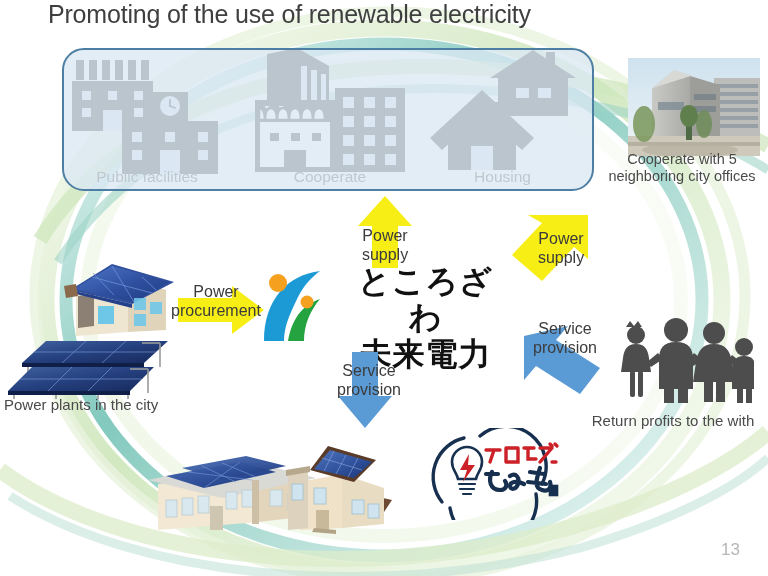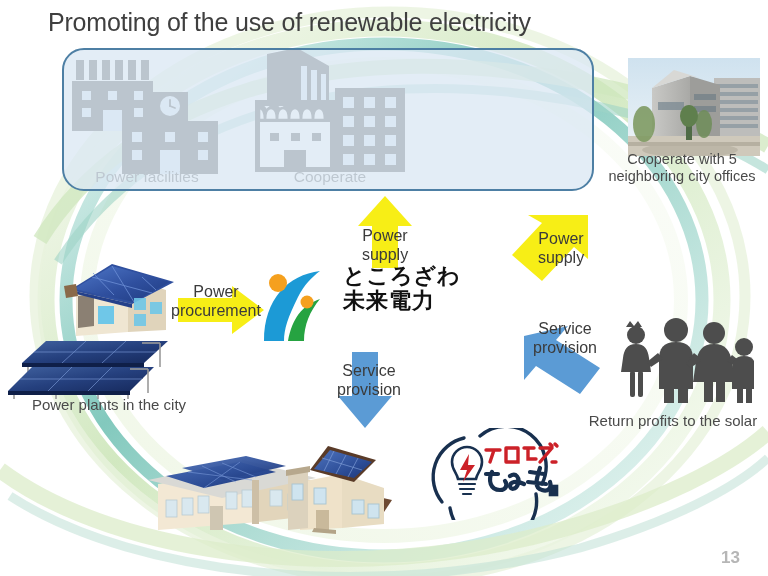--- a/index.html
+++ b/index.html
@@ -10,21 +10,21 @@
     position: relative;
     color: #595959;
   }
   #slide { position: absolute; inset: 0; width: 768px; height: 576px; overflow: hidden; }
 
   
   .bg-layer { position: absolute; inset: 0; z-index: 0; pointer-events: none; }
 
   
   .title {
-    position: absolute; left: 48px; top: 8px;
+    position: absolute; left: 48px; top: 0;
     font-size: 25px; font-weight: 400; color: #3f3f3f;
     letter-spacing: -0.2px; z-index: 6;
   }
 
   
   .consumer-box {
     position: absolute; left: 62px; top: 48px; width: 532px; height: 143px;
     background: rgba(219,232,243,0.78);
     border: 2.2px solid #4d7fa4;
     border-radius: 22px;
@@ -59,34 +59,34 @@
   .arrow-label {
     position: absolute; text-align: center; font-size: 16px;
     line-height: 1.16; color: #3b3b3b; z-index: 6; white-space: pre-line;
   }
 
   
   .logo-wrap { position: absolute; left: 258px; top: 265px; width: 250px; height: 82px; z-index: 5; }
   .logo-text {
     position: absolute; left: 85px; top: -2px;
     font-family: "DejaVu Sans", sans-serif;
-    font-size: 22px; font-weight: 700; color: #111;
-    line-height: 1.14; letter-spacing: 1px; white-space: pre-line;
+    font-size: 32px; font-weight: 700; color: #111;
+    line-height: 1.14; letter-spacing: 1px; white-space: pre-line; text-align: center;
   }
 
   
   .lions-wrap { position: absolute; left: 424px; top: 428px; width: 138px; height: 92px; z-index: 5; }
 
   
   .family-wrap { position: absolute; left: 614px; top: 315px; width: 140px; height: 90px; z-index: 5; }
 
   
   .pageno {
-    position: absolute; right: 28px; bottom: 8px;
-    font-size: 17px; color: #b6b6b6; z-index: 7; font-weight: bold;
+    position: absolute; right: 28px; bottom: 16px;
+    font-size: 17px; color: #b6b6b6; z-index: 7;
   }
 
   
   .illus { position: absolute; z-index: 4; }
 </style>
 </head>
 <body>
 
 <div id="slide">
 
@@ -156,21 +156,21 @@
       </g>
       <g fill="#dbe8f3">
         <rect x="10" y="40" width="10" height="10"></rect>
           <rect x="43" y="40" width="10" height="10"></rect>
         <rect x="76" y="40" width="10" height="10"></rect>
         <rect x="10" y="58" width="10" height="10"></rect>
           <rect x="76" y="58" width="10" height="10"></rect>
         <rect x="38" y="58" width="20" height="24"></rect>
       </g>
     </svg>
-    <div class="cap">Power facilities</div>
+    <div class="cap">Public facilities</div>
   </div>
 
   <div class="cat cat-companies">
     <svg class="ico" style="left:6px;top:0px" width="74" height="68" viewBox="0 0 74 68">
       <path d="M6,10 L6,62 L0,62 L0,68 L74,68 L74,62 L68,62 L68,22 L36,4 L6,10 Z" fill="#4a4a4a"></path>
       <g fill="#dbe8f3">
         <rect x="40" y="22" width="6" height="40"></rect>
           <rect x="50" y="26" width="6" height="36"></rect>
         <rect x="60" y="30" width="5" height="32"></rect>
       </g>
@@ -203,20 +203,37 @@
           <rect x="29" y="47" width="11" height="11"></rect>
           <rect x="50" y="47" width="11" height="11"></rect>
         <rect x="8" y="66" width="11" height="11"></rect>
           <rect x="29" y="66" width="11" height="11"></rect>
           <rect x="50" y="66" width="11" height="11"></rect>
       </g>
     </svg>
     <div class="cap">Cooperate</div>
   </div>
 
+  <div class="cat cat-housing">
+    <svg class="ico" style="left:60px;top:0px" width="86" height="66" viewBox="0 0 86 66">
+      <rect x="56" y="2" width="9" height="14" fill="#4a4a4a"></rect>
+      <path d="M43,0 L86,28 L78,28 L78,66 L8,66 L8,28 L0,28 Z" fill="#4a4a4a"></path>
+      <g fill="#dbe8f3">
+        <rect x="26" y="38" width="13" height="10"></rect>
+          <rect x="48" y="38" width="13" height="10"></rect>
+      </g>
+    </svg>
+    <svg class="ico" style="left:0px;top:38px" width="104" height="82" viewBox="0 0 104 82">
+      <rect x="58" y="14" width="11" height="22" fill="#4a4a4a"></rect>
+      <path d="M52,2 L104,50 L92,62 L52,26 L12,62 L0,50 Z" fill="#4a4a4a"></path>
+      <path d="M52,18 L86,50 L86,82 L18,82 L18,50 Z" fill="#4a4a4a"></path>
+      <rect x="41" y="58" width="22" height="24" fill="#dbe8f3"></rect>
+    </svg>
+    <div class="cap">Housing</div>
+  </div>
 
   <div class="photo-wrap">
     <svg class="photo" viewBox="0 0 132 98" preserveAspectRatio="none">
       <defs>
         <linearGradient id="sky" x1="0" y1="0" x2="0" y2="1">
           <stop offset="0%" stop-color="#cfe2ef"></stop>
             <stop offset="100%" stop-color="#eef4f7"></stop>
         </linearGradient>
         <linearGradient id="wallA" x1="0" y1="0" x2="1" y2="0">
           <stop offset="0%" stop-color="#c9c9c6"></stop>
@@ -321,21 +338,21 @@
     <polygon points="0,56 122,56 122,60 0,60" fill="#0f1f48"></polygon>
     <g stroke="#9a9a9a" stroke-width="1.6">
       <line x1="6" y1="60" x2="6" y2="64"></line>
         <line x1="48" y1="60" x2="48" y2="64"></line>
       <line x1="90" y1="60" x2="90" y2="64"></line>
         <line x1="120" y1="60" x2="120" y2="64"></line>
       <line x1="122" y1="34" x2="140" y2="34"></line>
         <line x1="140" y1="34" x2="140" y2="58"></line>
     </g>
   </svg>
-  <div class="cap-text" style="left:4px;top:396px;width:210px;text-align:center;">Power plants in the city</div>
+  <div class="cap-text" style="left:4px;top:396px;width:210px;text-align:left;">Power plants in the city</div>
 
   <svg class="illus" style="left:178px;top:286px;z-index:5" width="86" height="48" viewBox="0 0 86 48">
     <polygon points="0,12 54,12 54,0 86,24 54,48 54,36 0,36" fill="#f7ee16"></polygon>
   </svg>
   <div class="arrow-label" style="left:168px;top:283px;width:96px;">Power
 procurement</div>
 
   <svg class="illus" style="left:358px;top:196px;z-index:5" width="54" height="72" viewBox="0 0 54 72">
     <polygon points="27,0 54,30 40,30 40,72 14,72 14,30 0,30" fill="#f7ee16"></polygon>
   </svg>
@@ -394,21 +411,21 @@
         <path d="M82,40 l-10,8 l4,5 l11,-7 z"></path>
         <path d="M118,40 l10,8 l-4,5 l-11,-7 z"></path>
 
         <circle cx="130" cy="32" r="9"></circle>
         <path d="M130,41 c-9,0 -12,6 -12,13 l0,20 l24,0 l0,-20 c0,-7 -3,-13 -12,-13 z"></path>
         <rect x="123" y="71" width="6" height="17"></rect>
           <rect x="132" y="71" width="6" height="17"></rect>
       </g>
     </svg>
   </div>
-  <div class="cap-text" style="left:578px;top:412px;width:190px;">Return profits to the solar</div>
+  <div class="cap-text" style="left:578px;top:412px;width:190px;">Return profits to the with</div>
 
   <svg class="illus" style="left:140px;top:434px" width="180" height="100" viewBox="0 0 180 100">
     <defs>
       <linearGradient id="pg3" x1="0" y1="0" x2="1" y2="1">
         <stop offset="0%" stop-color="#4b6fb8"></stop>
           <stop offset="60%" stop-color="#2c4c95"></stop>
           <stop offset="100%" stop-color="#1b3474"></stop>
       </linearGradient>
     </defs>
 

